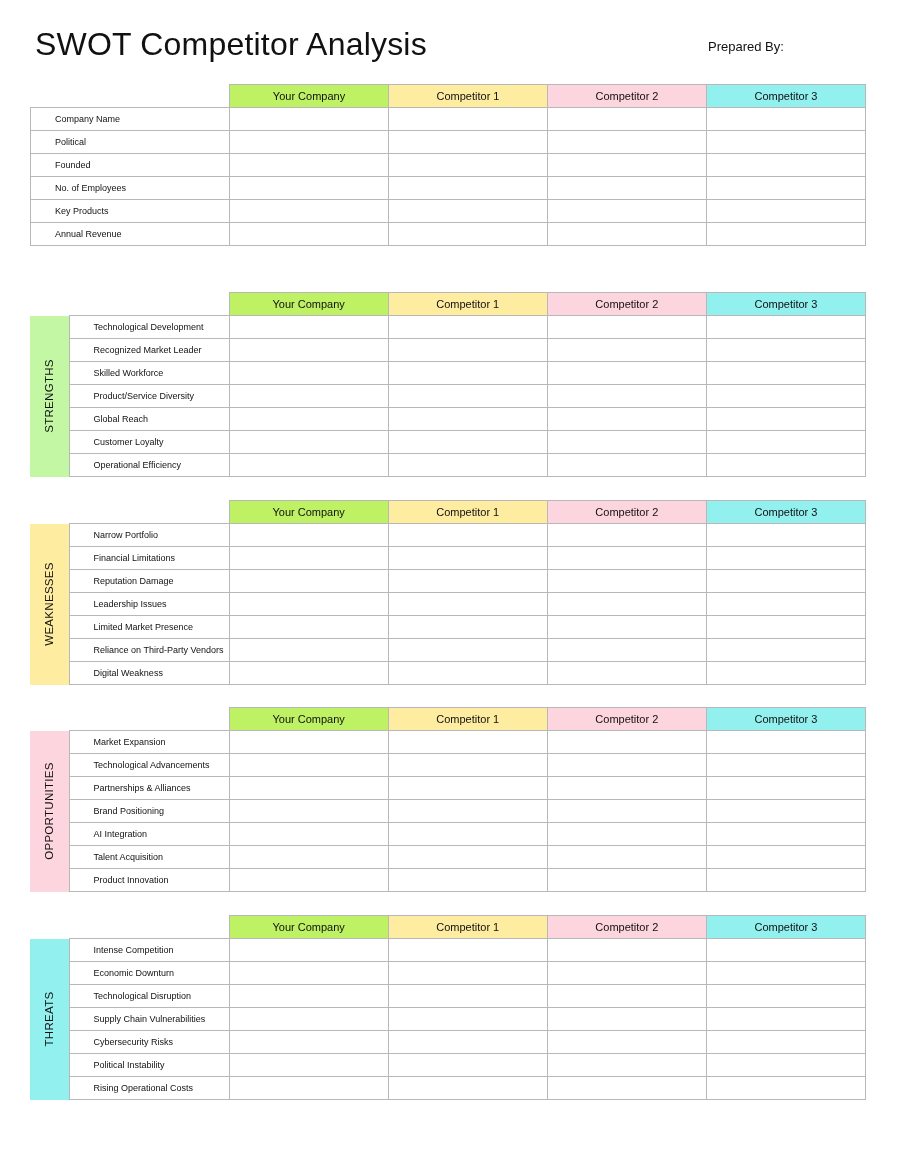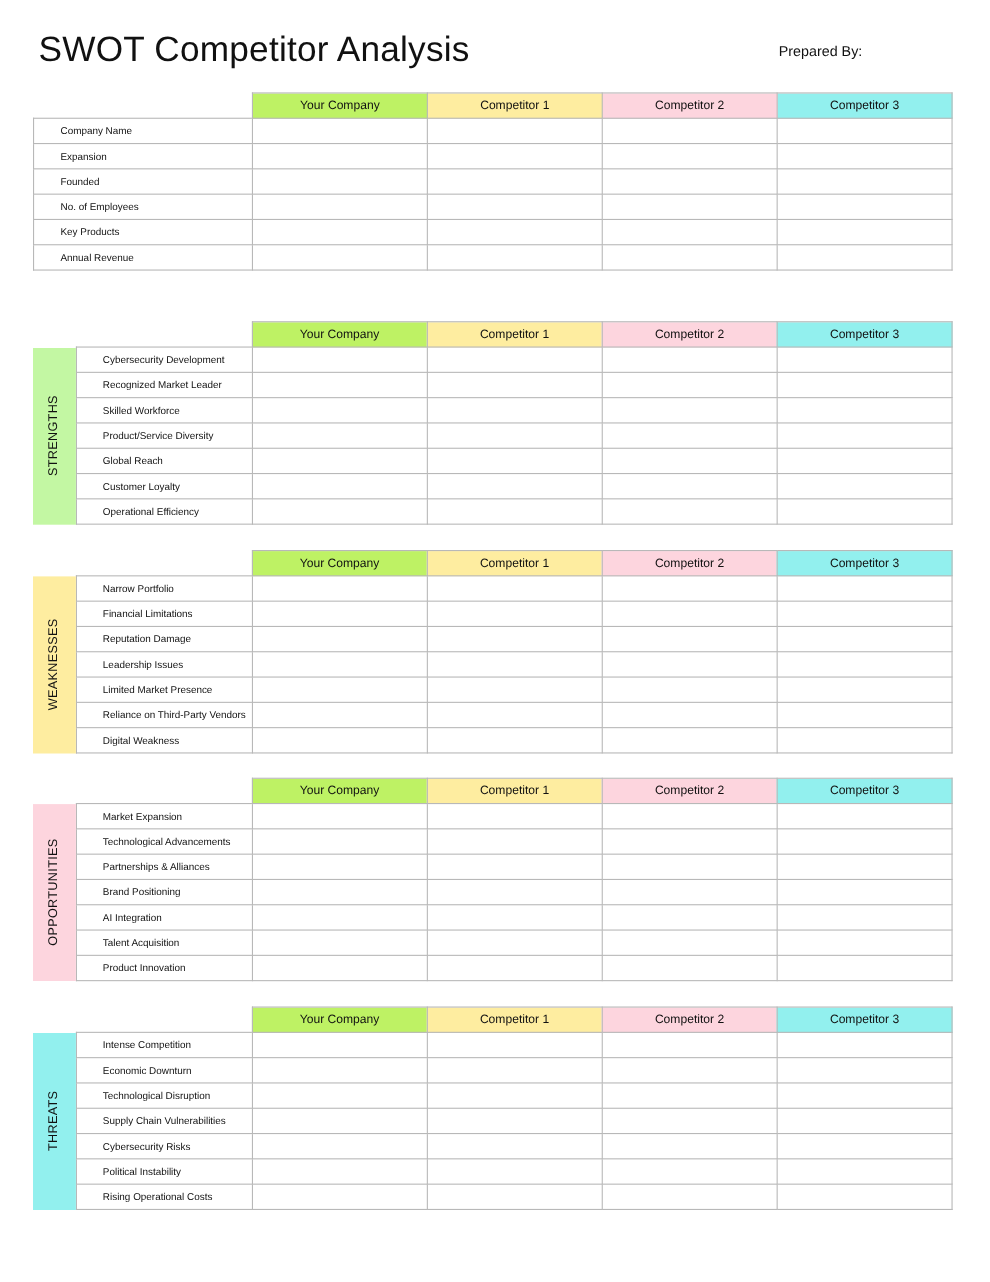--- a/index.html
+++ b/index.html
@@ -50,21 +50,21 @@
     </thead>
     <tbody>
         <tr>
           <td class="label">Company Name</td>
           <td class="cell"></td>
           <td class="cell"></td>
           <td class="cell"></td>
           <td class="cell"></td>
         </tr>
         <tr>
-          <td class="label">Expansion</td>
+          <td class="label">Political</td>
           <td class="cell"></td>
           <td class="cell"></td>
           <td class="cell"></td>
           <td class="cell"></td>
         </tr>
         <tr>
           <td class="label">Founded</td>
           <td class="cell"></td>
           <td class="cell"></td>
           <td class="cell"></td>
@@ -112,21 +112,21 @@
         <th class="c1">Competitor 1</th>
         <th class="c2">Competitor 2</th>
         <th class="c3">Competitor 3</th>
       </tr>
     </thead>
     <tbody>
         <tr>
           <td class="cat strengths" rowspan="7">
             <span class="vert">STRENGTHS</span>
           </td>
-          <td class="label">Cybersecurity Development</td>
+          <td class="label">Technological Development</td>
           <td class="cell"></td>
           <td class="cell"></td>
           <td class="cell"></td>
           <td class="cell"></td>
         </tr>
         <tr>
           <td class="label">Recognized Market Leader</td>
           <td class="cell"></td>
           <td class="cell"></td>
           <td class="cell"></td>

